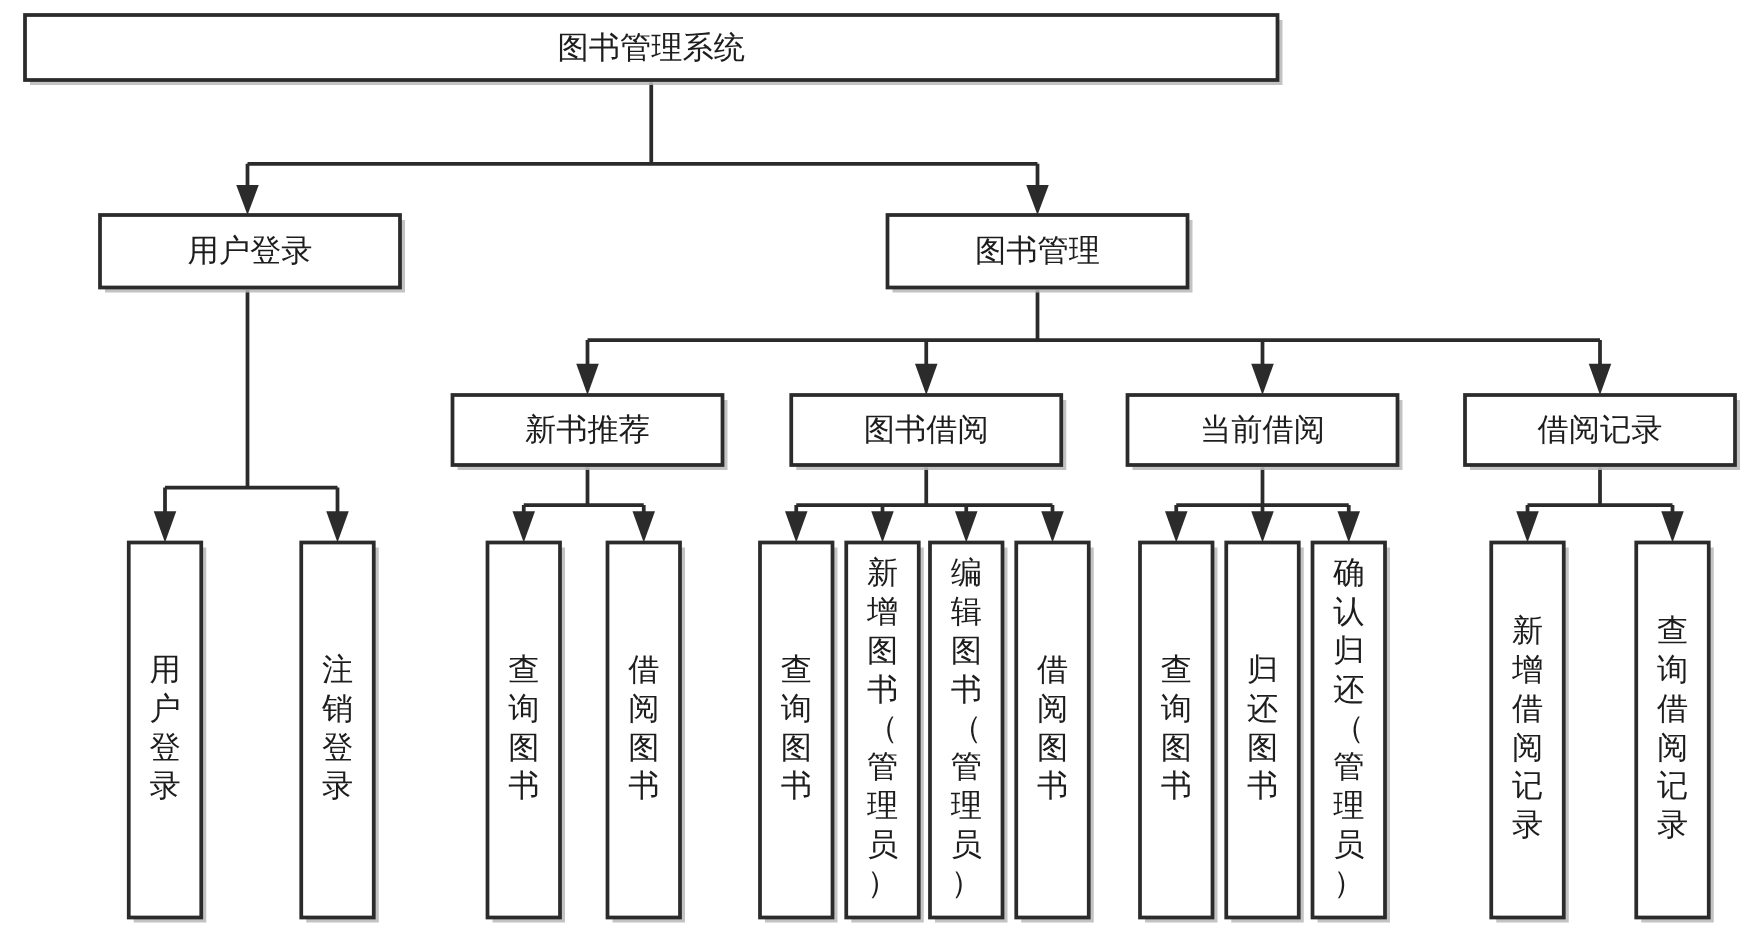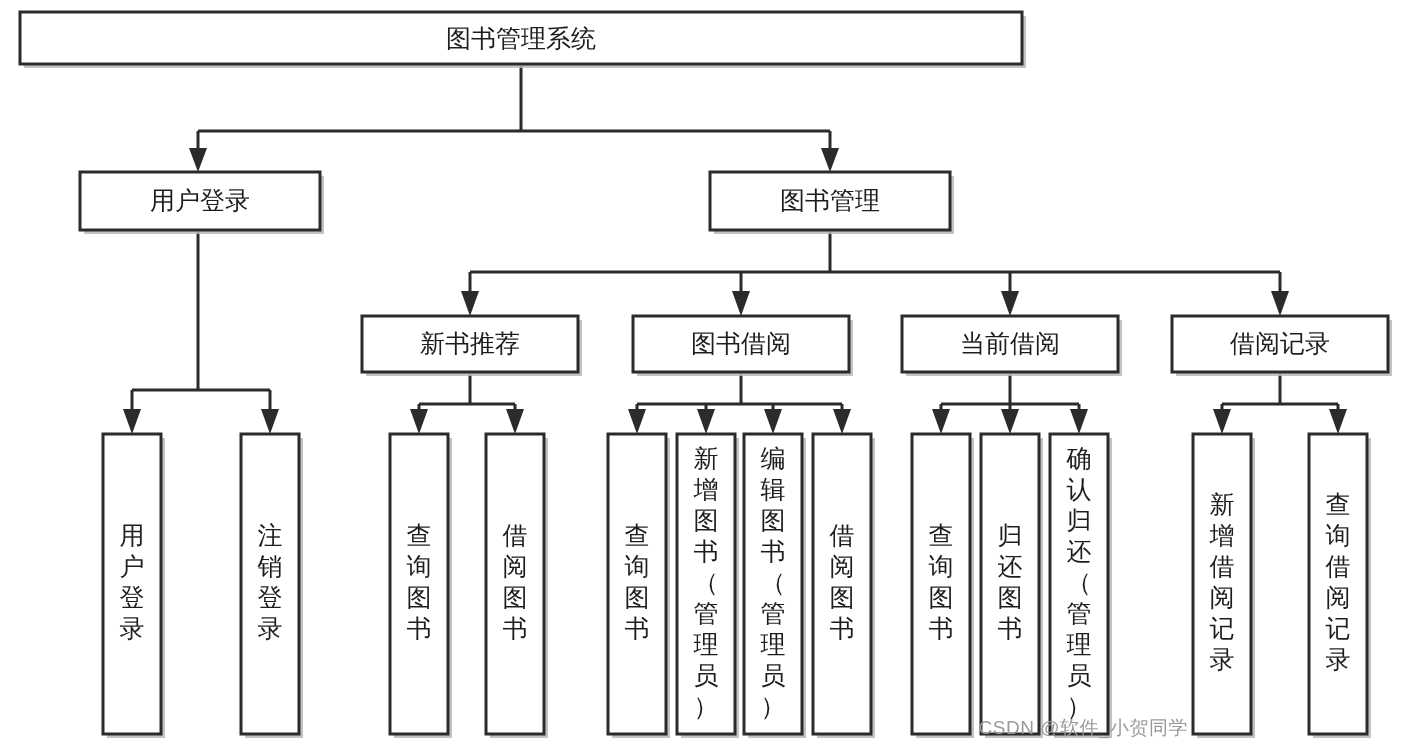--- a/index.html
+++ b/index.html
@@ -252,14 +252,13 @@
     </g>
 
     <g>
       <rect class="node-shadow" x="1313" y="438" width="58" height="300"></rect>
       <rect class="node-box" x="1309" y="434" width="58" height="300"></rect>
       <text class="node-label-vert" x="1338" y="584"><tspan x="1338" y="506.5" dominant-baseline="middle">查</tspan><tspan x="1338" y="537.5" dominant-baseline="middle">询</tspan><tspan x="1338" y="568.5" dominant-baseline="middle">借</tspan><tspan x="1338" y="599.5" dominant-baseline="middle">阅</tspan><tspan x="1338" y="630.5" dominant-baseline="middle">记</tspan><tspan x="1338" y="661.5" dominant-baseline="middle">录</tspan></text>
     </g>
 
   </svg>
 
-  <div class="watermark">CSDN @软件_小贺同学</div>
 </div>
 
 </body></html>

